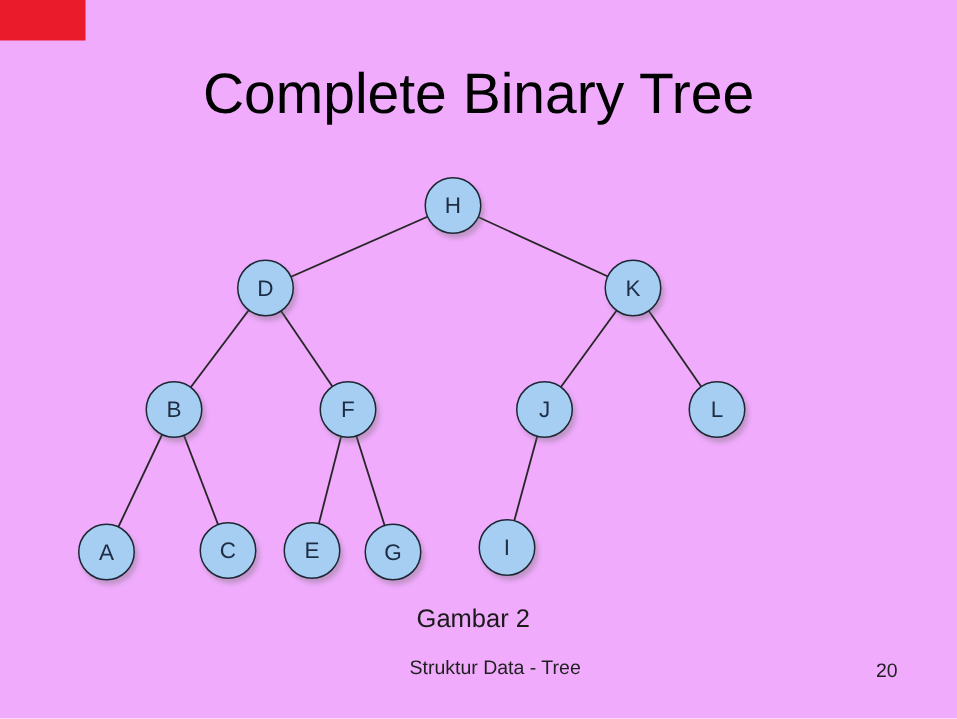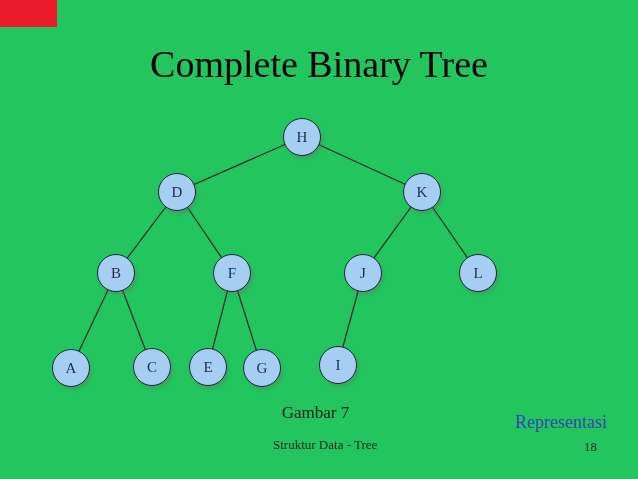--- a/index.html
+++ b/index.html
@@ -5,23 +5,22 @@
   html, body {
     margin: 0;
     padding: 0;
     background: #ffffff;
     font-family: "Liberation Sans", "DejaVu Sans", sans-serif;
   }
   .slide {
     position: relative;
     width: 638px;
     height: 479px;
-    background: #22c55e;
+    background: #f0abfc;
     overflow: hidden;
-    font-family: Liberation Serif, serif;
   }
   .corner-badge {
     position: absolute;
     left: 0;
     top: 0;
     width: 57px;
     height: 27px;
     background: var(--badge-color, #ea1b2b);
   }
   .slide-title {
@@ -130,21 +129,20 @@
         <div class="node" style="left: 344px; top: 254px;">J</div>
         <div class="node" style="left: 459px; top: 254px;">L</div>
         <div class="node" style="left: 52px; top: 349px;">A</div>
         <div class="node" style="left: 133px; top: 348px;">C</div>
         <div class="node" style="left: 189px; top: 348px;">E</div>
         <div class="node" style="left: 243px; top: 349px;">G</div>
         <div class="node" style="left: 319px; top: 346px;">I</div>
       </div>
   </div>
 
-  <div class="caption">Gambar 7</div>
+  <div class="caption">Gambar 2</div>
 
-  <div class="side-label">Representasi</div>
 
   <div class="footer-text">Struktur Data - Tree</div>
 
-  <div class="page-number">18</div>
+  <div class="page-number">20</div>
 
 </div>
 
 </body></html>

